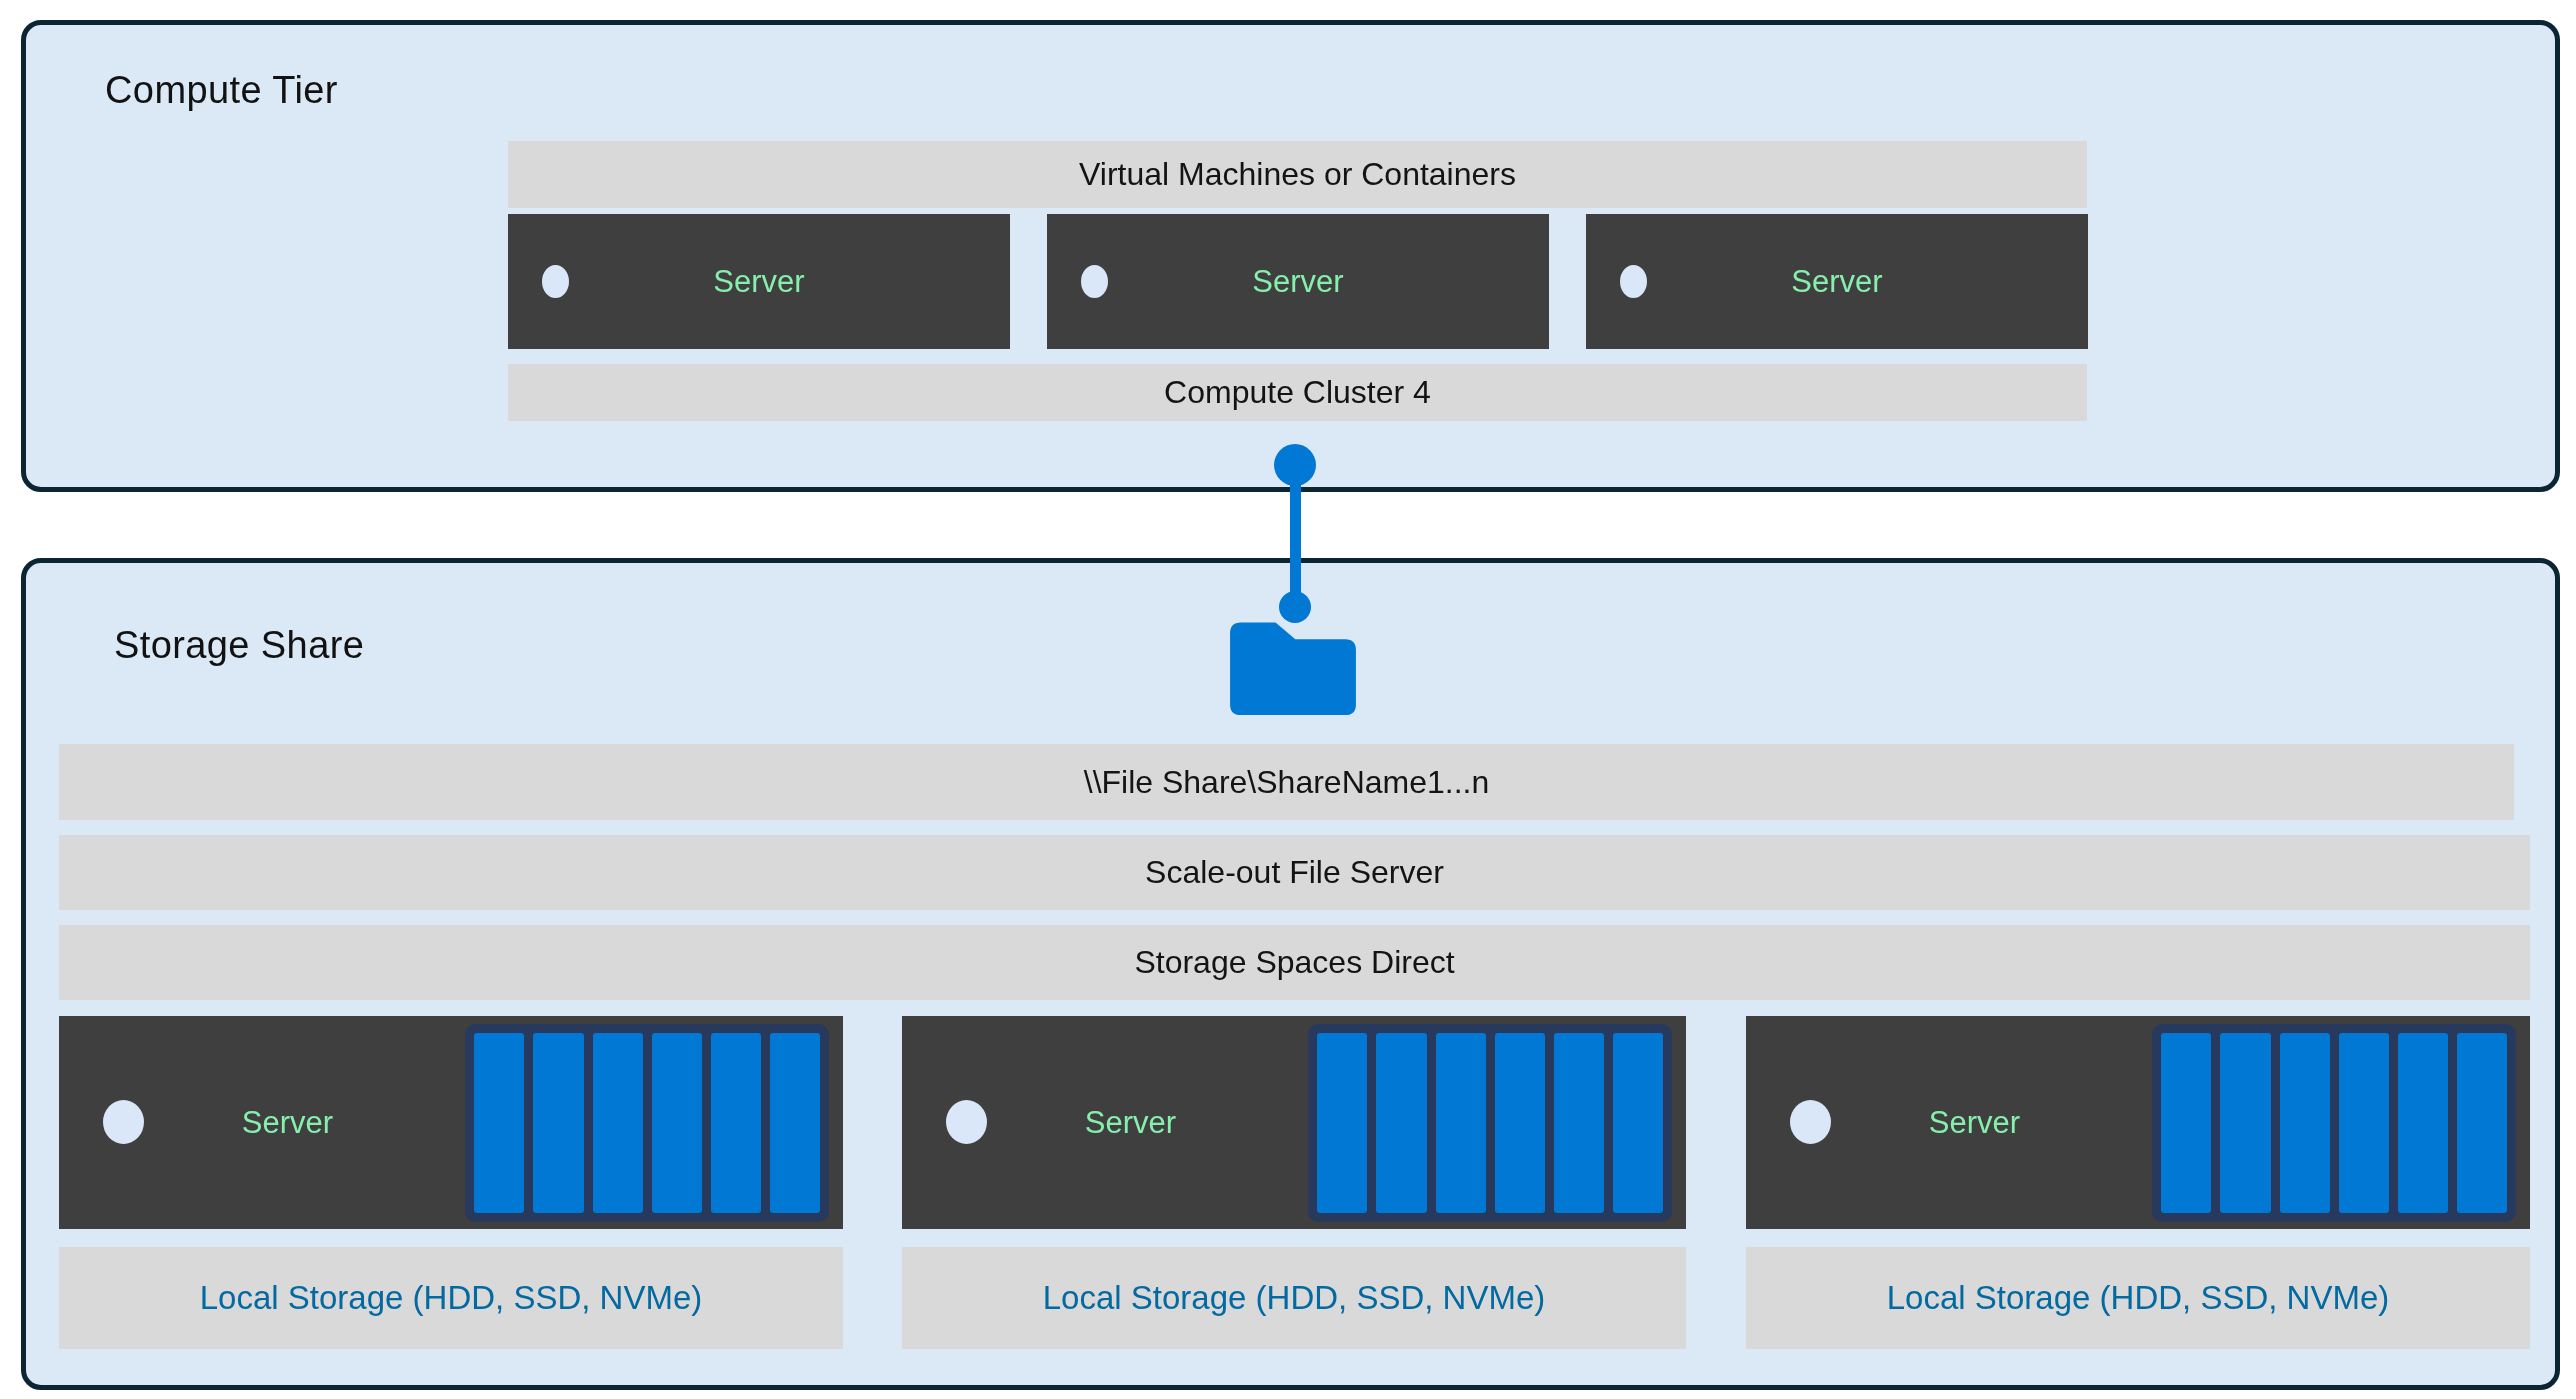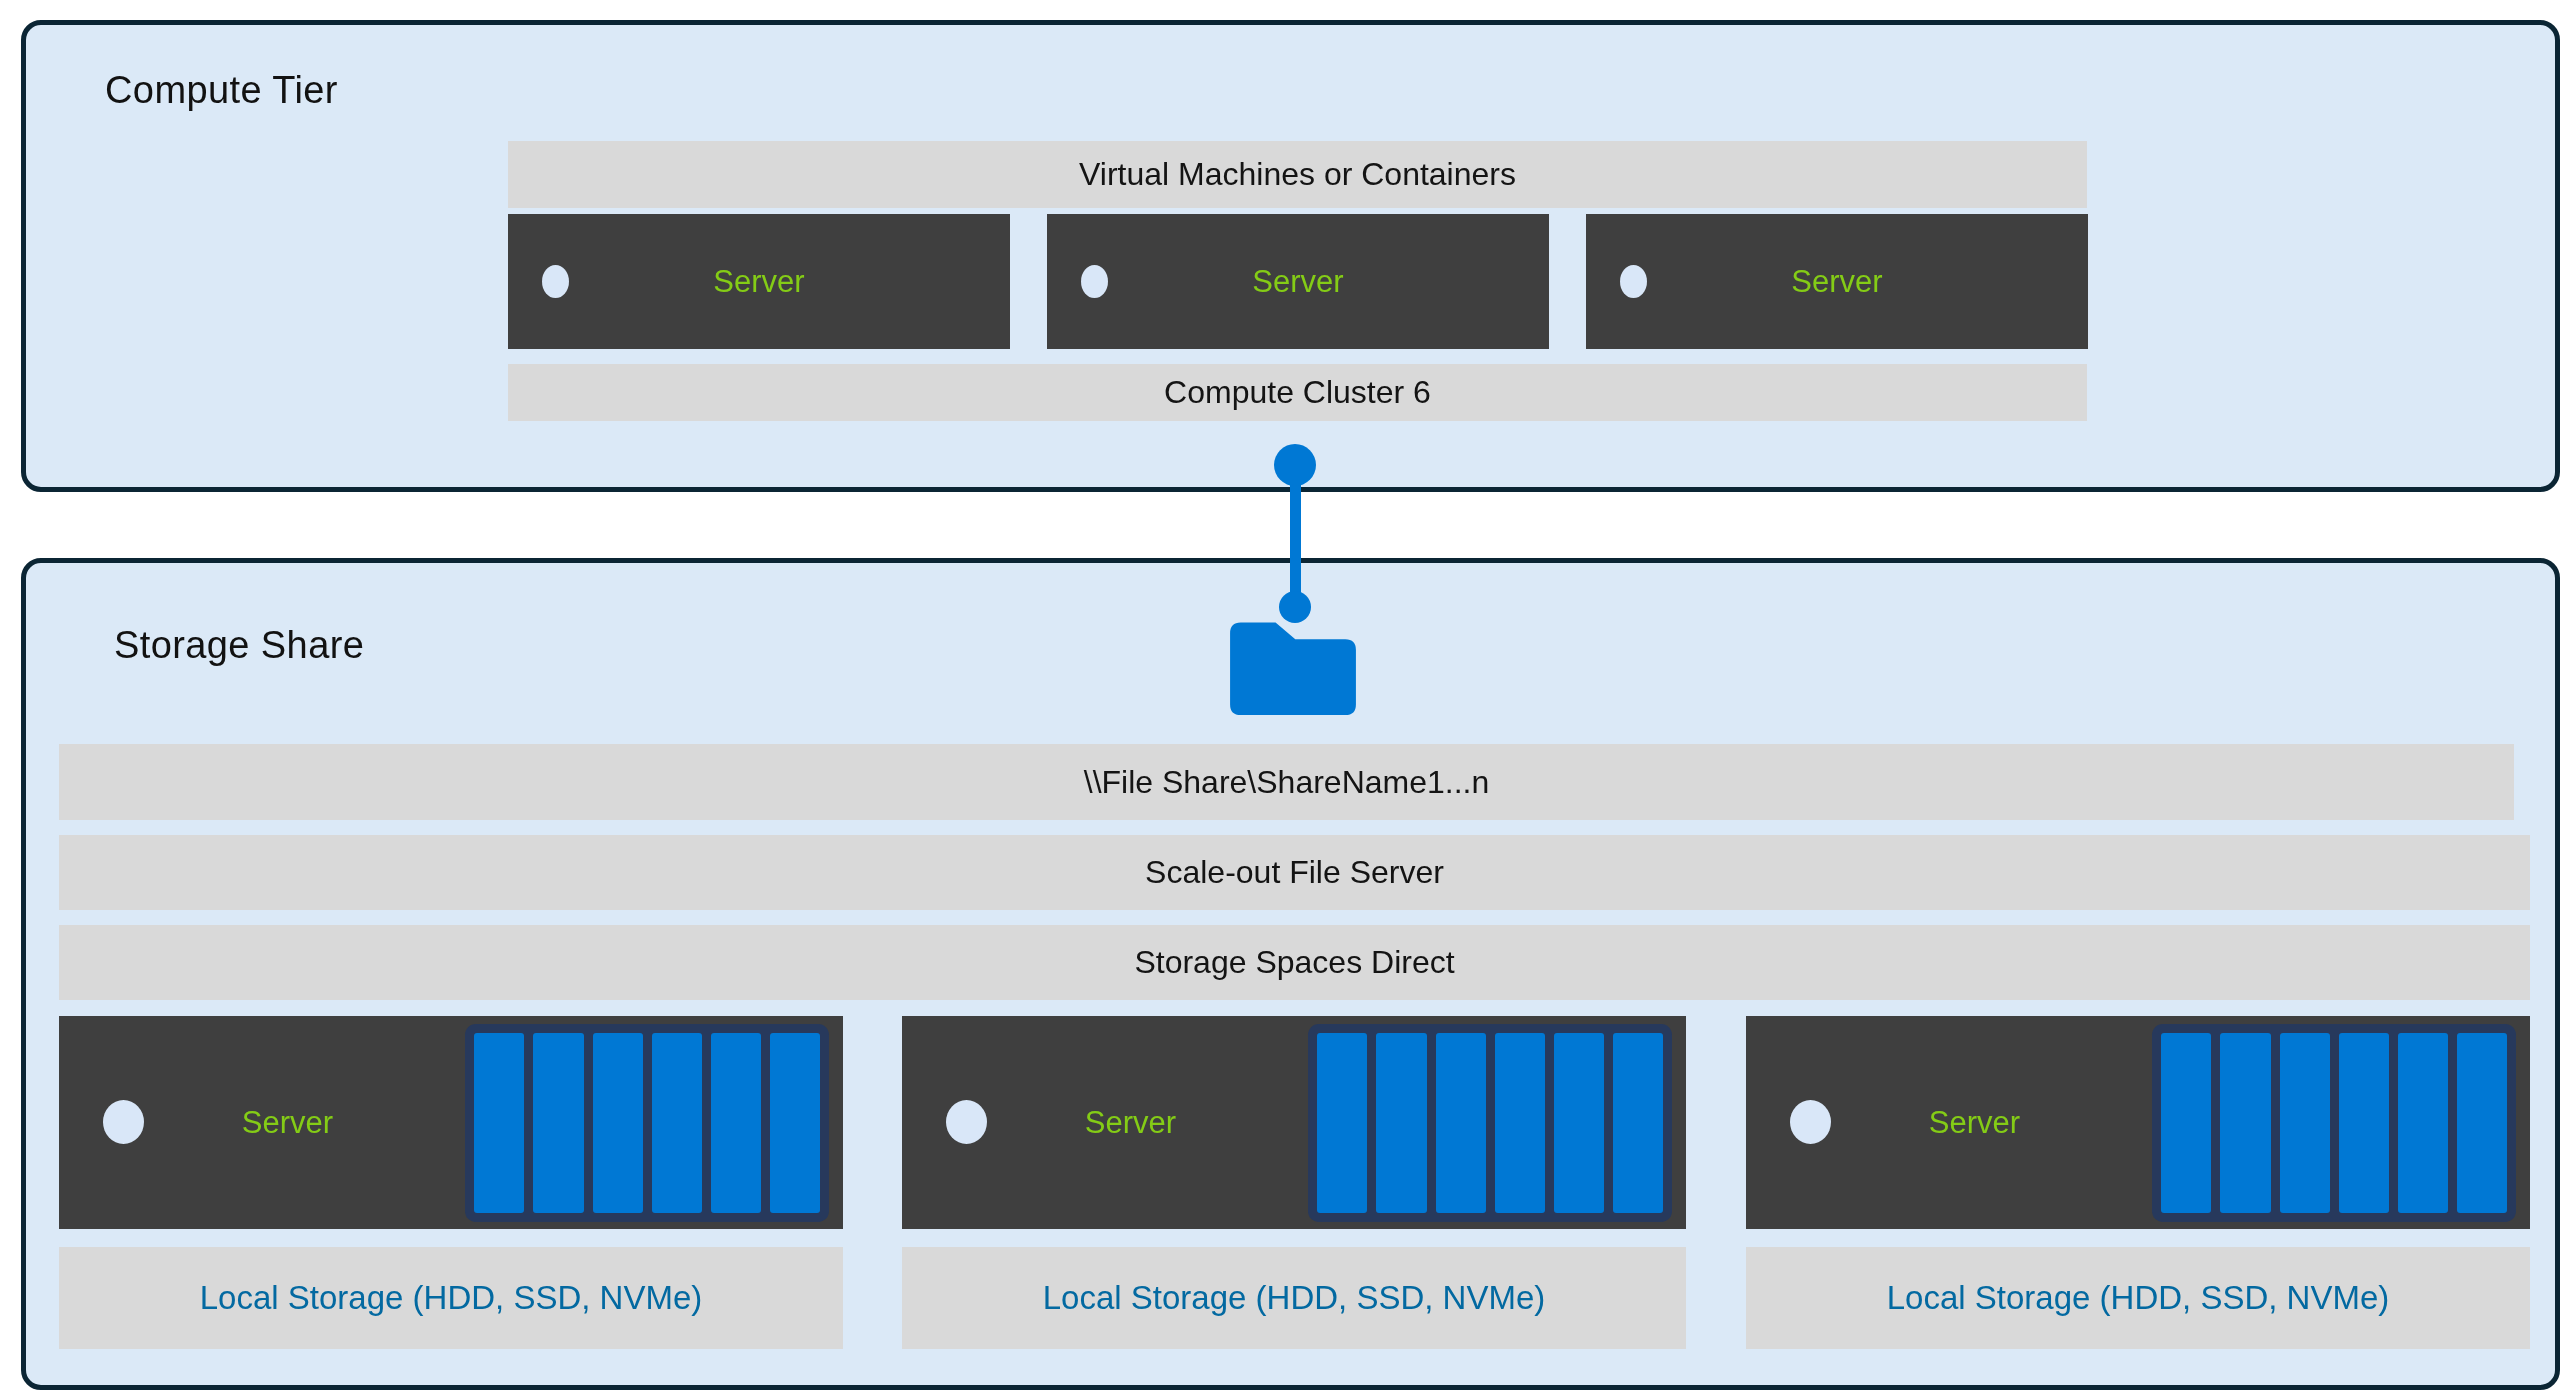--- a/index.html
+++ b/index.html
@@ -60,21 +60,21 @@
   .led {
     position: absolute;
     background: #d9e7f8;
     border-radius: 50%;
   }
   .compute-server .led { left: 34px; top: 51px; width: 27px; height: 33px; }
 
   .server-label {
     position: absolute; left: 0; top: 0; width: 100%; height: 100%;
     display: flex; align-items: center; justify-content: center;
-    color: #84cc16; font-size: 31px;
+    color: #86efac; font-size: 31px;
   }
 
   
   .connector-line {
     position: absolute; left: 1290px; top: 466px;
     width: 11.4px; height: 143px;
     background: #0078d4; z-index: 5;
   }
   .connector-dot {
     position: absolute; background: #0078d4; border-radius: 50%; z-index: 6;
@@ -145,21 +145,21 @@
     <div class="compute-server s2">
       <span class="led"></span>
       <span class="server-label">Server</span>
     </div>
     <div class="compute-server s3">
       <span class="led"></span>
       <span class="server-label">Server</span>
     </div>
 
     <div class="gray-bar cluster-bar">
-      <span>Compute Cluster 6</span>
+      <span>Compute Cluster 4</span>
     </div>
   </section>
 
   <div class="connector-line"></div>
   <div class="connector-dot top"></div>
   <div class="connector-dot bottom"></div>
 
   <svg class="folder-icon" viewBox="0 0 166 124" xmlns="http://www.w3.org/2000/svg">
     <path fill="#0078d4" d="M 14 2 H 60 L 86 24 H 152 Q 166 24 166 38 V 110 Q 166 124 152 124 H 14 Q 0 124 0 110 V 16 Q 0 2 14 2 Z"></path>
   </svg>

